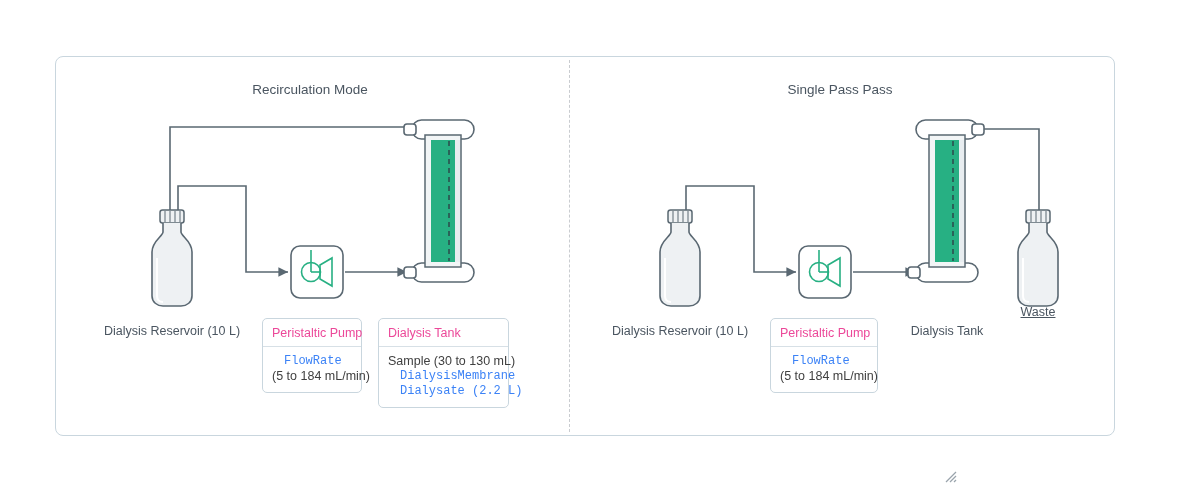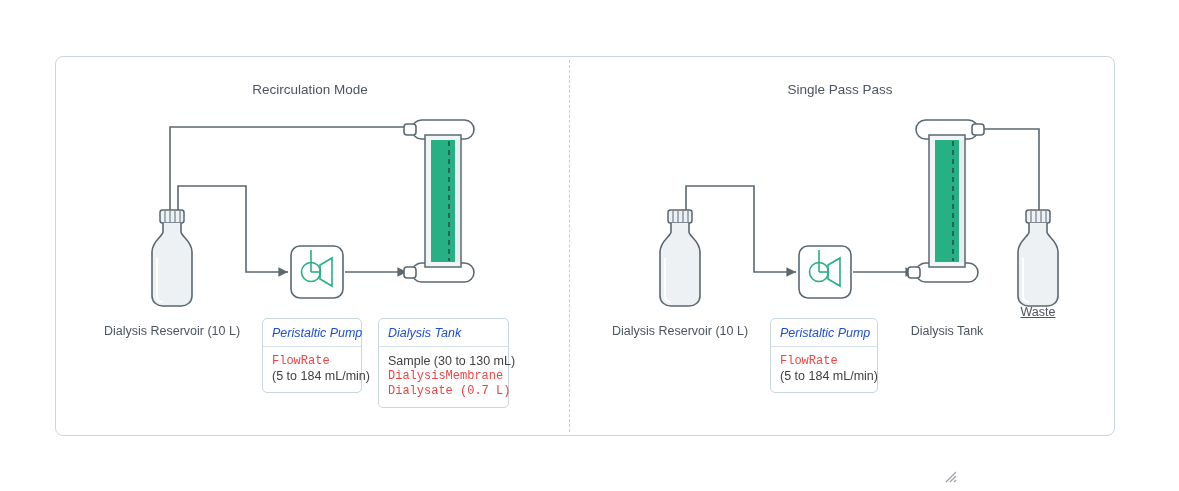--- a/index.html
+++ b/index.html
@@ -59,39 +59,39 @@
   .infobox {
     position: absolute;
     border: 1px solid #c9d6de;
     border-radius: 5px;
     background: #ffffff;
     box-sizing: border-box;
     padding: 0;
   }
   .infobox .ib-title {
     font-size: 12.5px;
-    color: #1d4ed8;
+    color: #ec4899;
     padding: 7px 9px 6px 9px;
     border-bottom: 1px solid #d7e0e6;
     white-space: nowrap;
-    font-style: italic;
   }
   .infobox .ib-body {
     padding: 7px 9px 8px 9px;
   }
   .ib-line {
     font-size: 12.5px;
     color: #404040;
     line-height: 15px;
     white-space: nowrap;
   }
   .ib-line.mono {
     font-family: "Liberation Mono", monospace;
-    color: #ef4444;
+    color: #3b82f6;
     font-size: 12px;
+    margin-left: 12px;
   }
 
   
   svg.layer {
     position: absolute;
     left: 0;
     top: 0;
     width: 1179px;
     height: 491px;
     overflow: visible;
@@ -241,21 +241,21 @@
       <div class="ib-line mono">FlowRate</div>
       <div class="ib-line">(5 to 184 mL/min)</div>
     </div>
   </div>
 
   <div class="infobox" style="left:378px; top:318px; width:131px;">
     <div class="ib-title">Dialysis Tank</div>
     <div class="ib-body">
       <div class="ib-line">Sample (30 to 130 mL)</div>
       <div class="ib-line mono">DialysisMembrane</div>
-      <div class="ib-line mono">Dialysate (0.7 L)</div>
+      <div class="ib-line mono">Dialysate (2.2 L)</div>
     </div>
   </div>
 
   <div class="infobox" style="left:770px; top:318px; width:108px;">
     <div class="ib-title">Peristaltic Pump</div>
     <div class="ib-body">
       <div class="ib-line mono">FlowRate</div>
       <div class="ib-line">(5 to 184 mL/min)</div>
     </div>
   </div>

